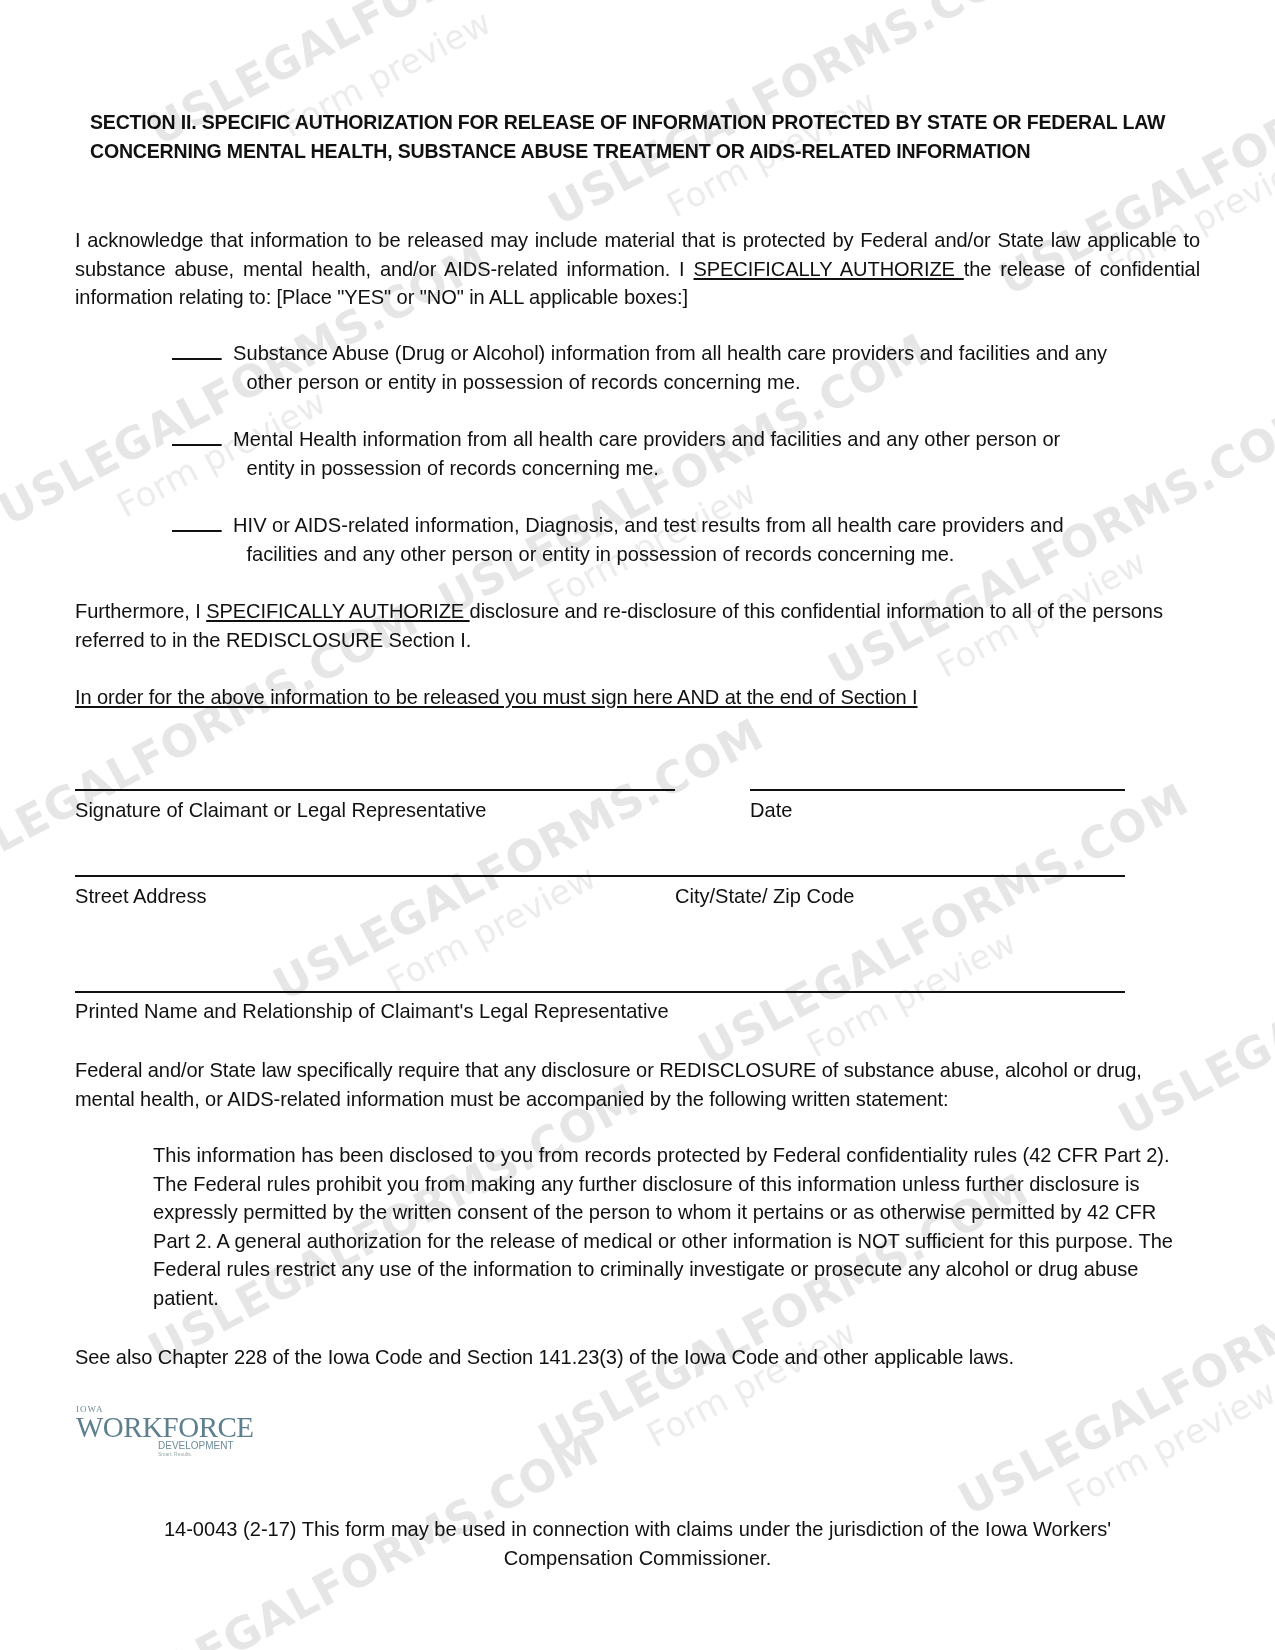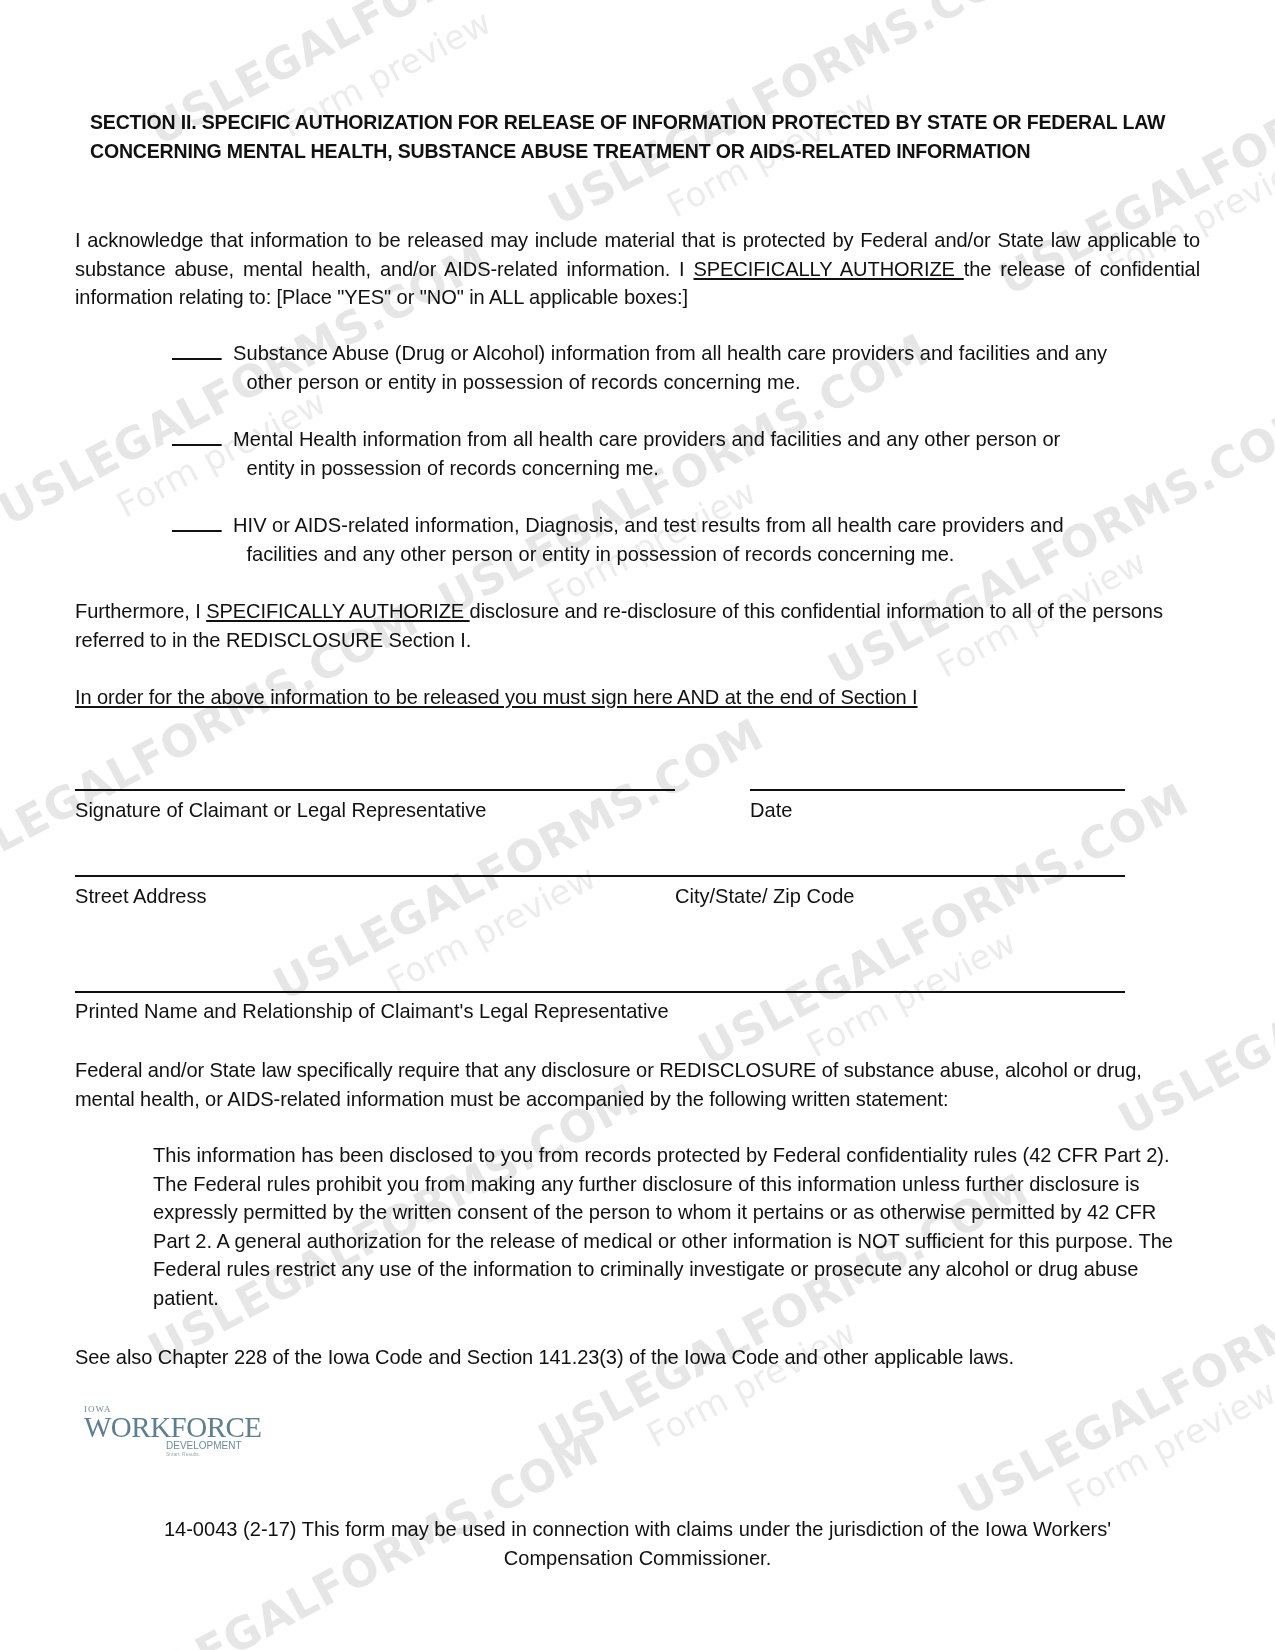--- a/index.html
+++ b/index.html
@@ -14,21 +14,21 @@
              letter-spacing:-0.2px; transform:scaleX(0.93); transform-origin:left top; width:1190px;}
   .para { font-size:21px; line-height:28.5px; letter-spacing:-0.1px; }
   .p1 { left:75px; top:226px; width:1125px; text-align:justify; transform:scaleX(0.955); transform-origin:left top; width:1178px; }
   .item { left:172px; width:1040px; font-size:21px; line-height:28.5px; transform:scaleX(0.955); transform-origin:left top; }
   .item .blank { display:inline-block; width:52px; border-bottom:2px solid #111; height:18px; vertical-align:baseline; margin-right:12px; }
   .item .cont { padding-left:78px; display:block; }
   .u { text-decoration:underline; }
   .sigline { position:absolute; border-top:2.5px solid #111; z-index:1; }
   .lbl { position:absolute; font-size:21px; z-index:1; transform:scaleX(0.955); transform-origin:left top; white-space:nowrap; }
   .quote { left:153px; top:1141px; width:1040px; font-size:21px; line-height:28.5px; transform:scaleX(0.955); transform-origin:left top; width:1090px;}
-  .logo { left:76px; top:1404px; width:170px; height:60px;margin-left:8px; }
+  .logo { left:76px; top:1404px; width:170px; height:60px; }
   .logo .iowa { font-family:"Liberation Serif", serif; font-size:9px; color:#6f8b98; letter-spacing:1px; }
   .logo .wf { font-family:"Liberation Serif", serif; font-size:29px; color:#5d7f8e; letter-spacing:-0.5px; line-height:26px; }
   .logo .dev { font-family:"Liberation Sans", sans-serif; font-size:10px; color:#6f8b98; margin-left:82px; line-height:11px; }
   .logo .sr { font-family:"Liberation Sans", sans-serif; font-size:5px; color:#9aa; margin-left:82px; }
   .footer { left:0; width:1275px; top:1514px; text-align:center; font-size:21px; line-height:29px; transform:scaleX(0.955); transform-origin:center top; }
 </style>
 </head>
 <body>
 
 <div class="wm" style="left:140px; top:110px;">USLEGALFORMS.COM</div>

